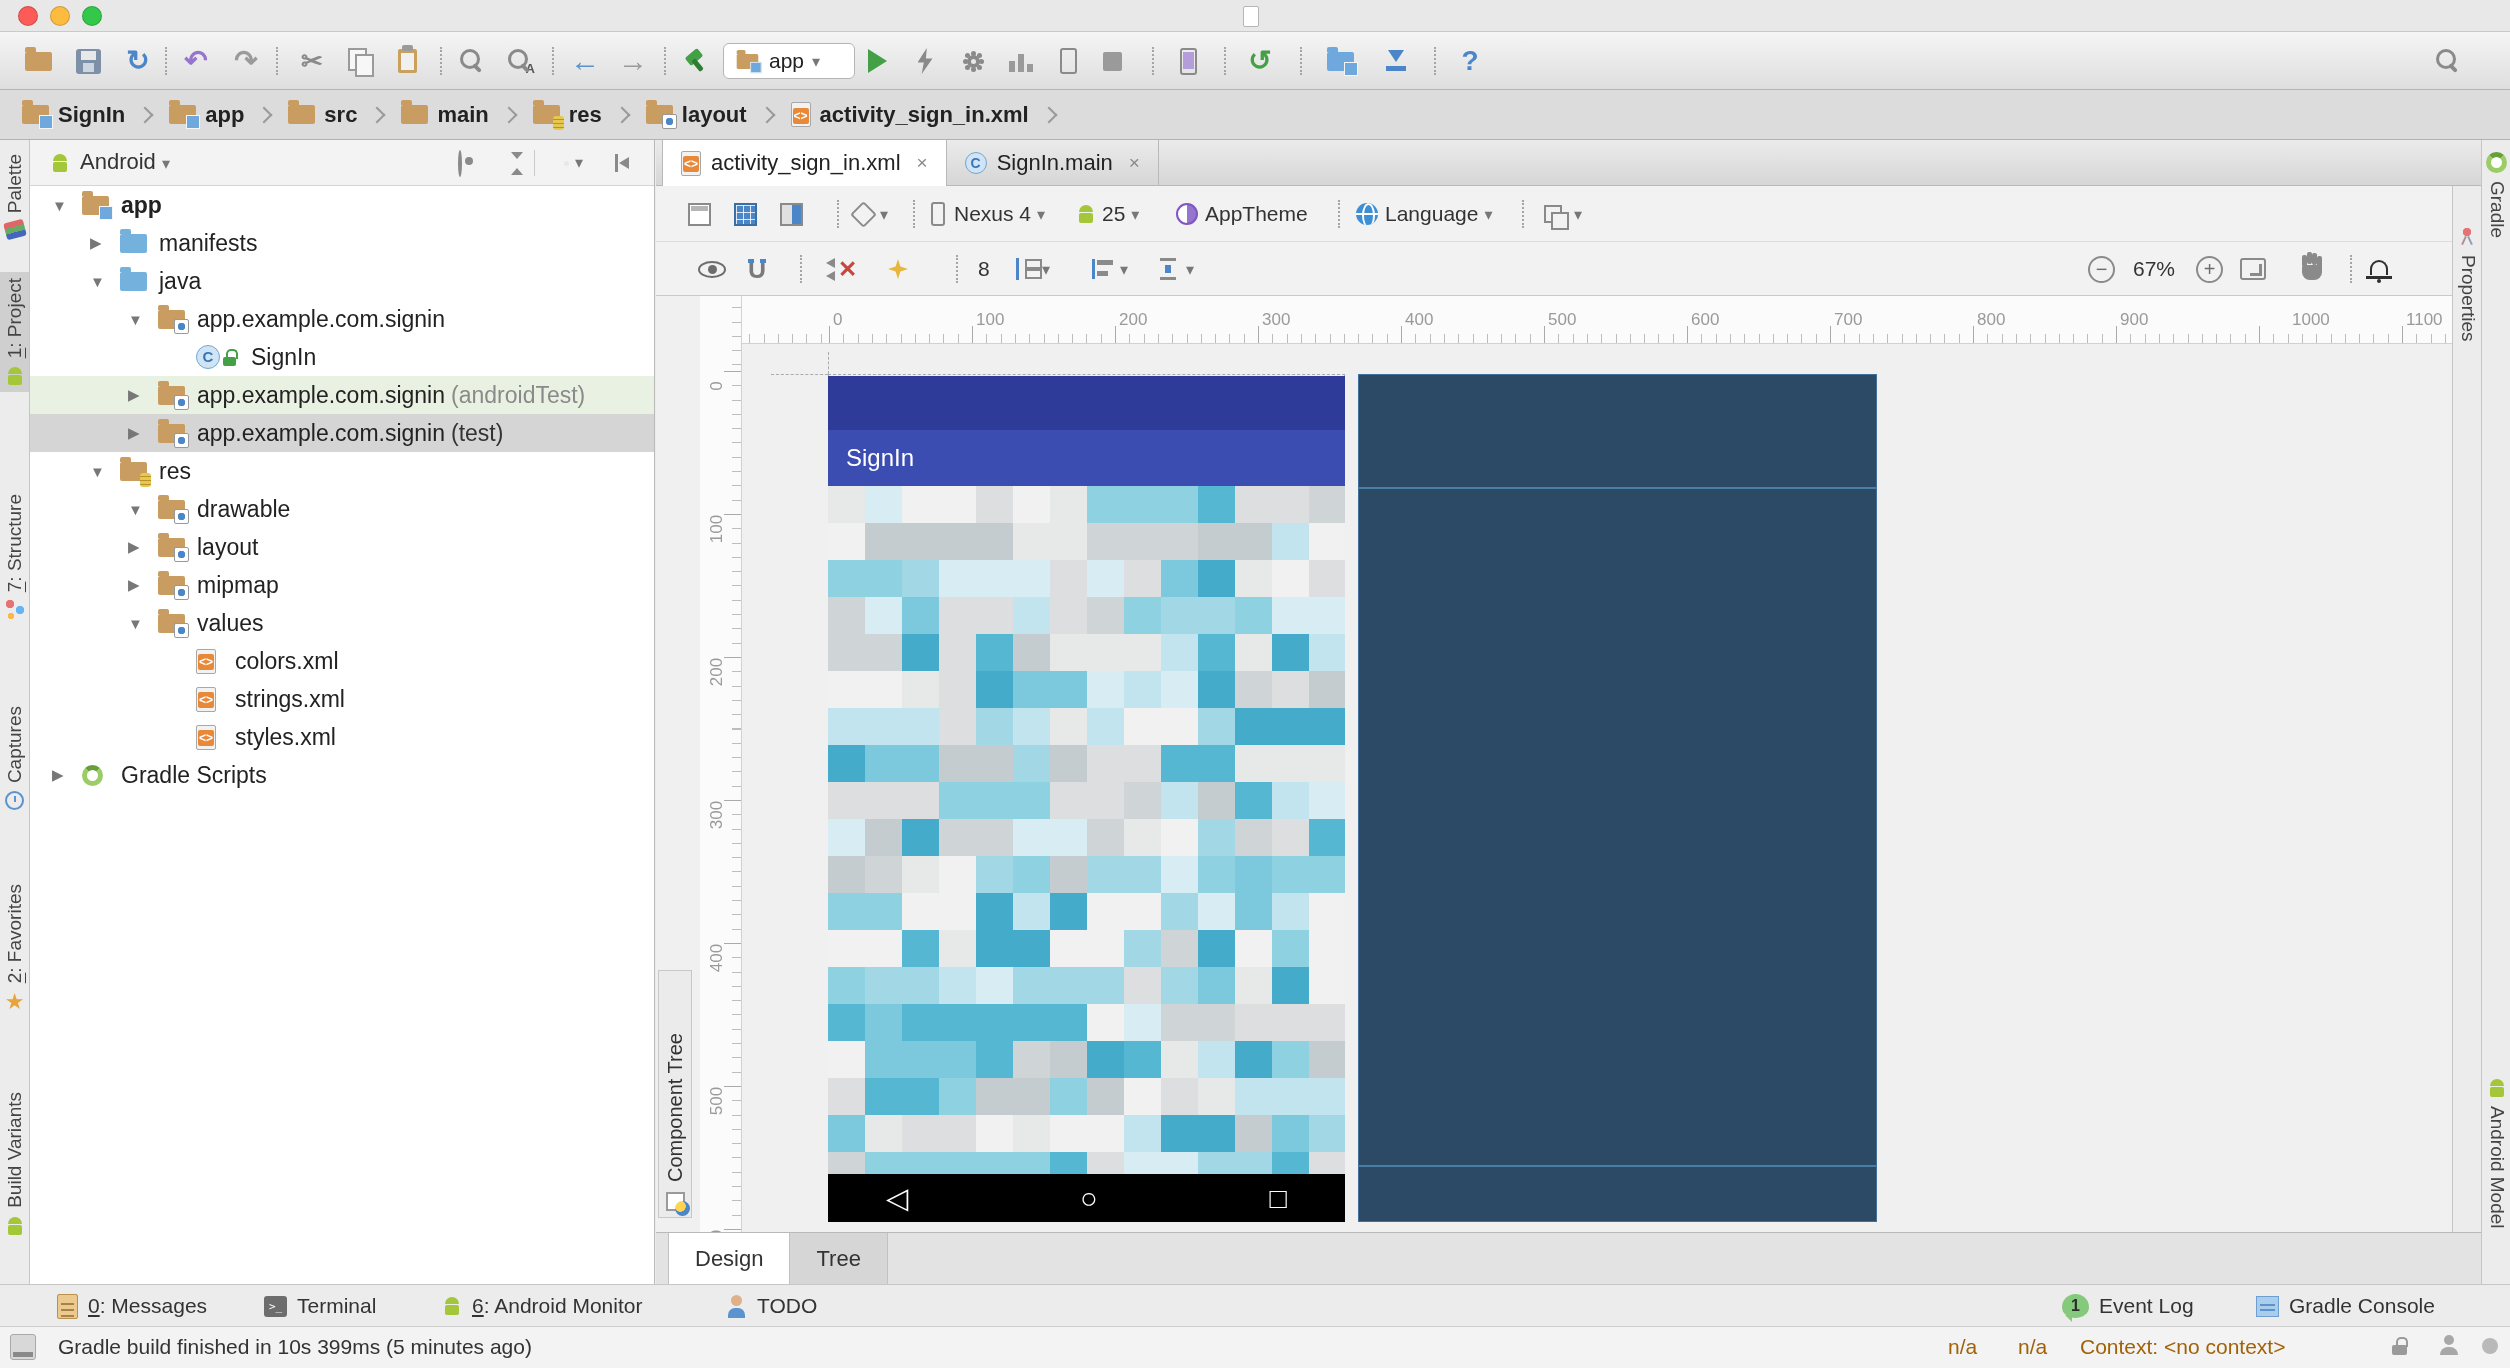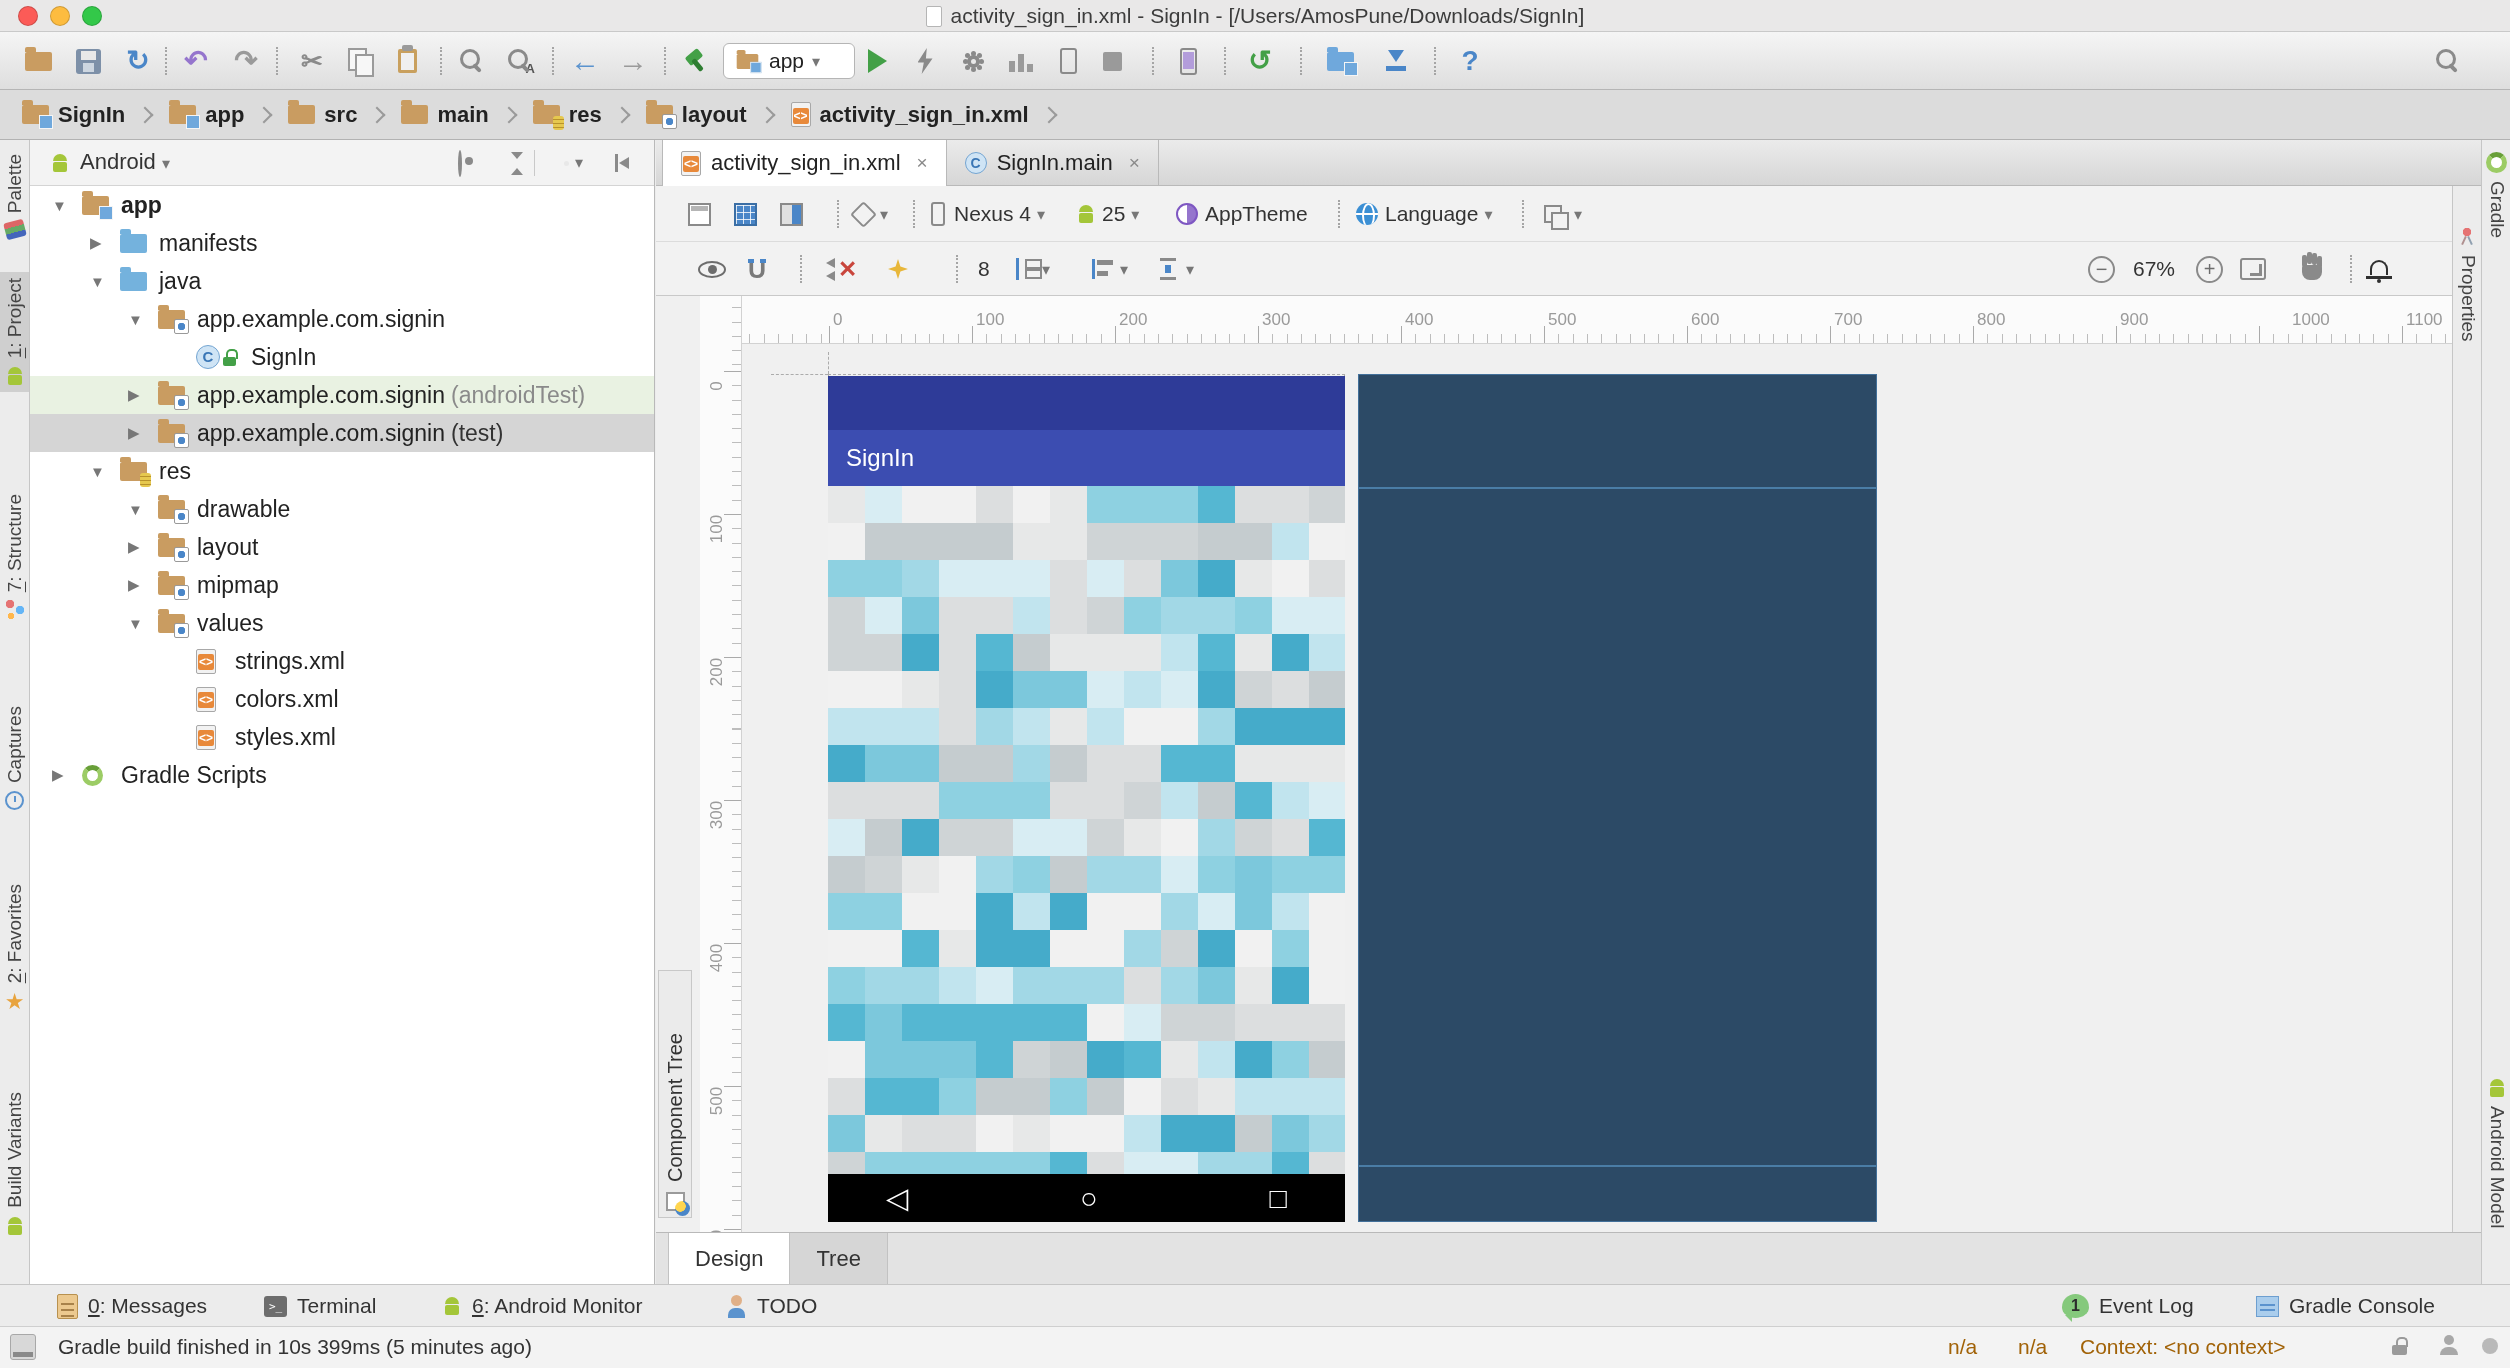--- a/index.html
+++ b/index.html
@@ -232,21 +232,21 @@
 </style>
 </head>
 <body>
 
 <div id="root">
 
   <div id="titlebar">
     <div class="tl" id="tl-close"></div>
     <div class="tl" id="tl-min"></div>
     <div class="tl" id="tl-max"></div>
-    <div id="titletext"><span class="titdoc"></span><span>activity_sign_in.xml - SignIn - [/Users/AmosPune/Downloads/SignIn]</span></div>
+    <div id="titletext"><span class="titdoc"></span></div>
   </div>
 
   <div id="toolbar">
       <span class="tbi" style="left: 38px;">
         <span class="fold"></span>
       </span>
       <span class="tbi" style="left: 88px;">
         <span class="sv"></span>
       </span>
       <span class="tbi" style="left: 138px;">
@@ -498,28 +498,28 @@
           <span class="ticwrap">
             <span class="fold pkg"></span>
           </span>
           <span class="tlabel">values</span>
         </div>
         <div class="trow" style="padding-left: 136px;">
           <span class="arrow"></span>
           <span class="ticwrap">
             <span class="fxml"></span>
           </span>
-          <span class="tlabel">strings.xml</span>
+          <span class="tlabel">colors.xml</span>
         </div>
         <div class="trow" style="padding-left: 136px;">
           <span class="arrow"></span>
           <span class="ticwrap">
             <span class="fxml"></span>
           </span>
-          <span class="tlabel">colors.xml</span>
+          <span class="tlabel">strings.xml</span>
         </div>
         <div class="trow" style="padding-left: 136px;">
           <span class="arrow"></span>
           <span class="ticwrap">
             <span class="fxml"></span>
           </span>
           <span class="tlabel">styles.xml</span>
         </div>
         <div class="trow" style="padding-left: 22px;">
           <span class="arrow">▶</span>

